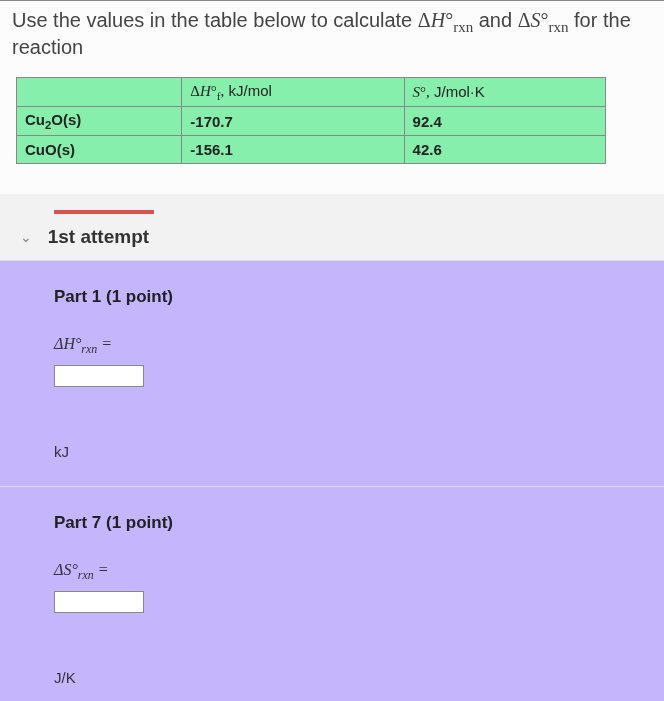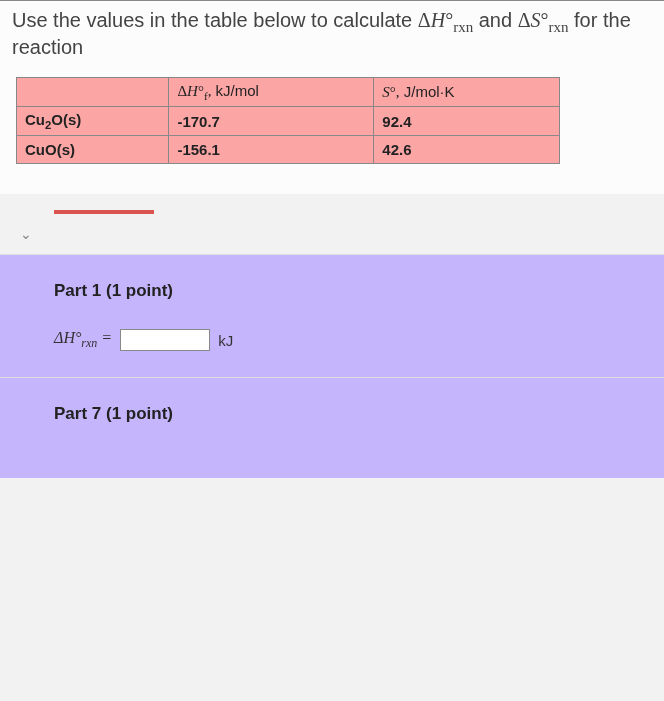--- a/index.html
+++ b/index.html
@@ -24,23 +24,23 @@
   .equation {
     font-family: "Times New Roman", serif;
     font-size: 18px;
     margin: 10px 0 24px 12px;
     color: #222;
   }
   .sub { font-size: 0.75em; vertical-align: sub; }
   .arrow { display:inline-block; margin: 0 6px; letter-spacing:-1px; }
   table.data {
     border-collapse: collapse;
-    width: 544px;
+    width: 590px;
     margin-left: 4px;
-    background: #fca5a5;
+    background: #86efac;
   }
   table.data th, table.data td {
     border: 1px solid #888;
     padding: 4px 8px;
     text-align: left;
     font-size: 15px;
     font-weight: bold;
     color: #222;
     height: 28px;
   }
@@ -78,35 +78,35 @@
   }
   .part-block + .part-block { border-top: 1px solid #ddd; }
   .part-title {
     font-size: 17px;
     font-weight: bold;
     color: #222;
     margin-bottom: 28px;
   }
   .answer-line {
     display: flex;
-    align-items: center;
     gap: 8px;
     font-family: "Times New Roman", serif;
     font-size: 16px;
+    flex-direction: column;
   }
   .answer-line .var { font-style: italic; }
   input.answer-input {
     width: 90px;
     height: 22px;
     border: 1px solid #888;
     background: #fff;
     padding: 2px 4px;
     font-size: 14px;
   }
-  .unit { font-family: Arial, sans-serif; font-size: 15px; }
+  .unit { font-family: Arial, sans-serif; font-size: 15px; margin-top: 48px; }
   .serif { font-family: "Times New Roman", serif; }
   .ital { font-style: italic; }
 </style>
 </head>
 <body>
 
 <div class="top-section">
   <div class="instruction">
     <span>Use the values in the table below to calculate </span><span class="serif">Δ<span class="ital">H</span>°<span class="sub">rxn</span></span><span> and </span><span class="serif">Δ<span class="ital">S</span>°<span class="sub">rxn</span></span><span> for the reaction</span>
   </div>
@@ -130,27 +130,33 @@
       <td>42.6</td>
     </tr>
   </tbody>
     </table>
 </div>
 
 <div class="bottom-section">
   <div class="progress-bar"></div>
   <div class="attempt-row">
     <span class="chevron">⌄</span>
+    <span class="attempt-label">1st attempt</span>
   </div>
 
   <div class="part-block">
     <div class="part-title">Part 1   (1 point)</div>
     <div class="answer-line">
       <span class="var serif">Δ<span class="ital">H</span>°<span class="sub">rxn</span> =</span>
       <input type="text" class="answer-input" value="" style="">
       <span class="unit">kJ</span>
     </div>
   </div>
 
   <div class="part-block">
     <div class="part-title">Part 7   (1 point)</div>
+    <div class="answer-line">
+      <span class="var serif">Δ<span class="ital">S</span>°<span class="sub">rxn</span> =</span>
+      <input type="text" class="answer-input" value="" style="">
+      <span class="unit">J/K</span>
+    </div>
   </div>
 </div>
 
 </body></html>

